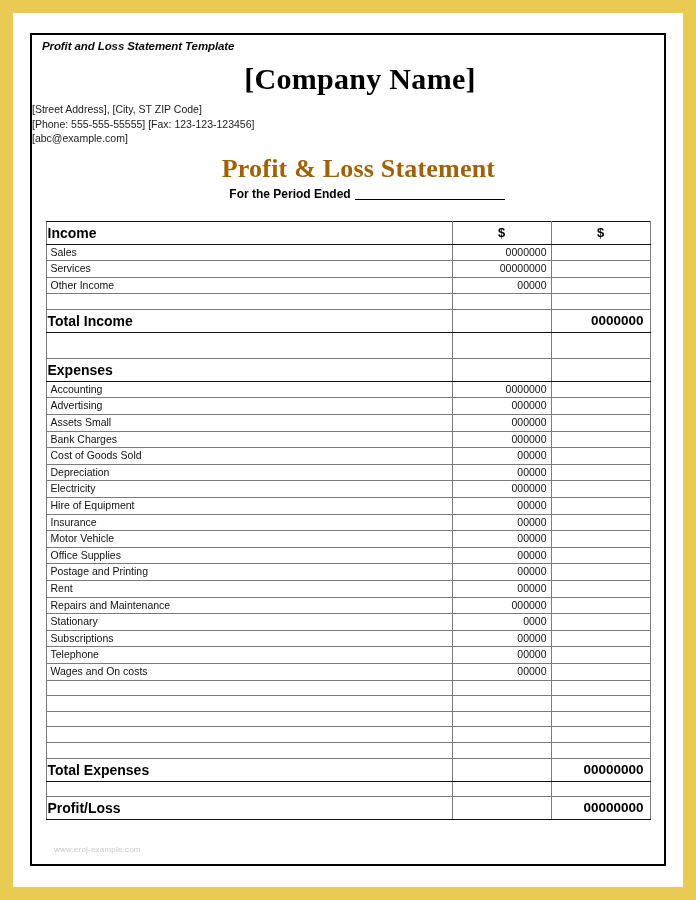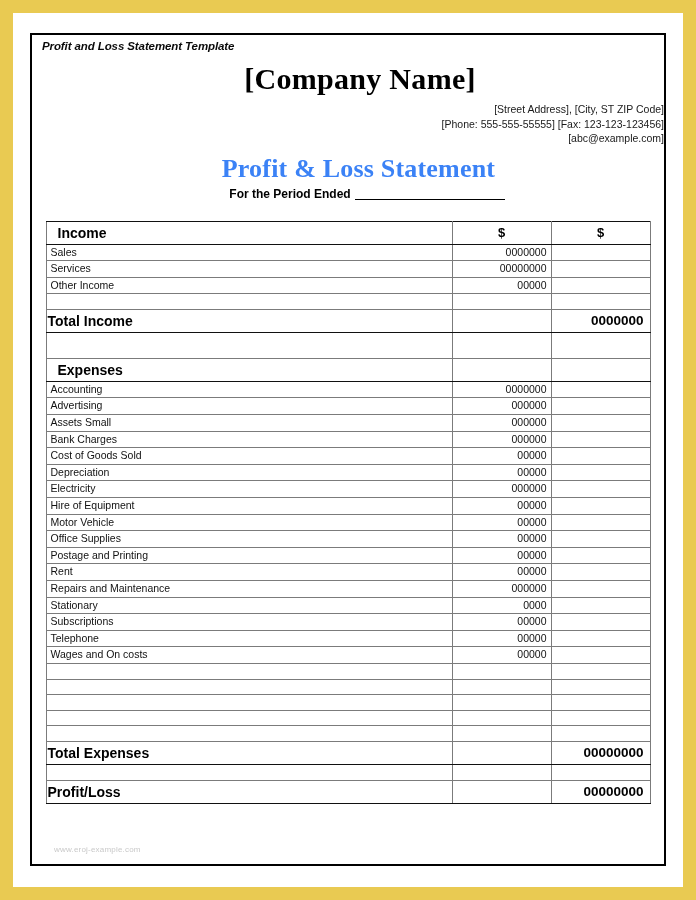--- a/index.html
+++ b/index.html
@@ -37,32 +37,31 @@
   .company{
     text-align:center;
     font-family:"Liberation Serif", serif;
     font-size:30px;font-weight:bold;
     color:#000;
     margin-top:27px;
     letter-spacing:0.3px;
     padding-left:24px;
   }
   .addr{
-    text-align:right;
+    text-align:left;
     font-size:10.5px;
     color:#1a1a1a;
     line-height:14.5px;
     margin-top:6px;
-    padding-left:48px;
   }
   .title{
     text-align:center;
     font-family:"Liberation Serif", serif;
     font-size:26px;font-weight:bold;
-    color:#3b82f6;
+    color:#a16207;
     margin-top:8px;
     letter-spacing:0.2px;
     padding-left:21px;
   }
   .period{
     text-align:center;
     font-size:12px;font-weight:bold;
     color:#000;
     margin-top:3px;
     padding-left:38px;
@@ -104,21 +103,21 @@
   td.blankcell{}
 
   
   tr.section td{
     height:22px;line-height:22px;
     font-size:14px;font-weight:bold;
     border-top:1.6px solid #111;
     border-bottom:1.6px solid #111;
     color:#000;
   }
-  tr.section td.desc{padding-left:11px;}
+  tr.section td.desc{padding-left:1px;}
   tr.section td.amt{
     text-align:center;font-size:13px;font-weight:bold;
   }
   
   tr.total td{
     height:22px;line-height:22px;
     font-size:14px;font-weight:bold;
     border-top:1.6px solid #111;
     border-bottom:1.6px solid #111;
     color:#000;
@@ -252,20 +251,25 @@
               <td class="desc">Electricity</td>
               <td class="amt">000000</td>
               <td class="amt blankcell"></td>
             </tr>
             <tr>
               <td class="desc">Hire of Equipment</td>
               <td class="amt">00000</td>
               <td class="amt blankcell"></td>
             </tr>
             <tr>
+              <td class="desc">Insurance</td>
+              <td class="amt">00000</td>
+              <td class="amt blankcell"></td>
+            </tr>
+            <tr>
               <td class="desc">Motor Vehicle</td>
               <td class="amt">00000</td>
               <td class="amt blankcell"></td>
             </tr>
             <tr>
               <td class="desc">Office Supplies</td>
               <td class="amt">00000</td>
               <td class="amt blankcell"></td>
             </tr>
             <tr>

